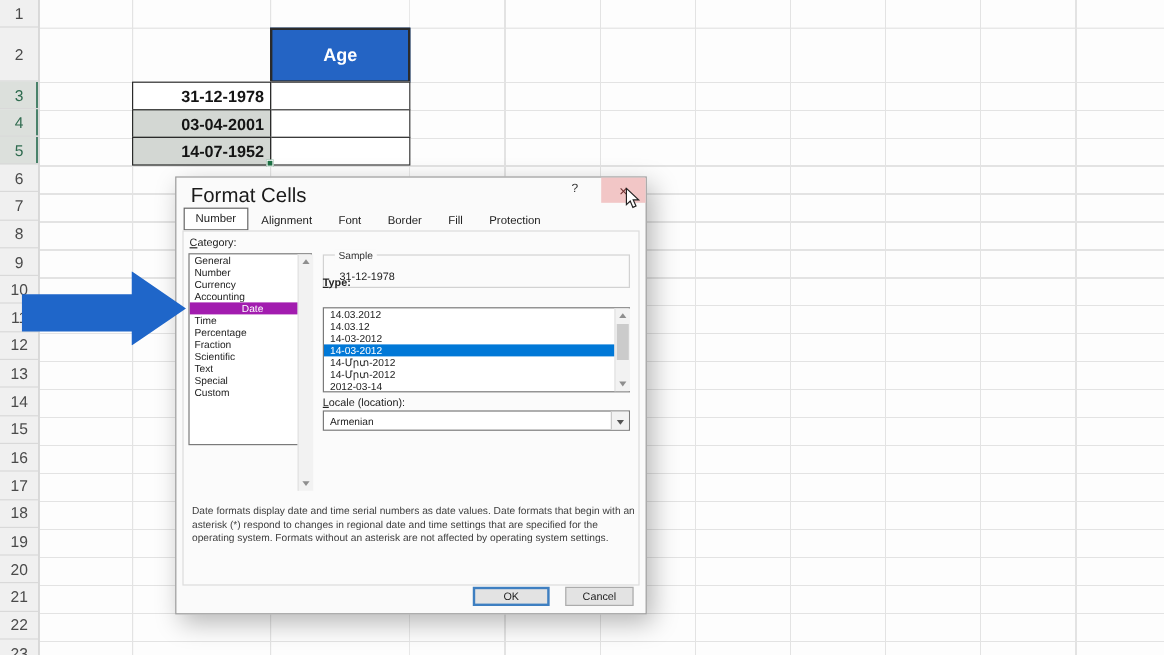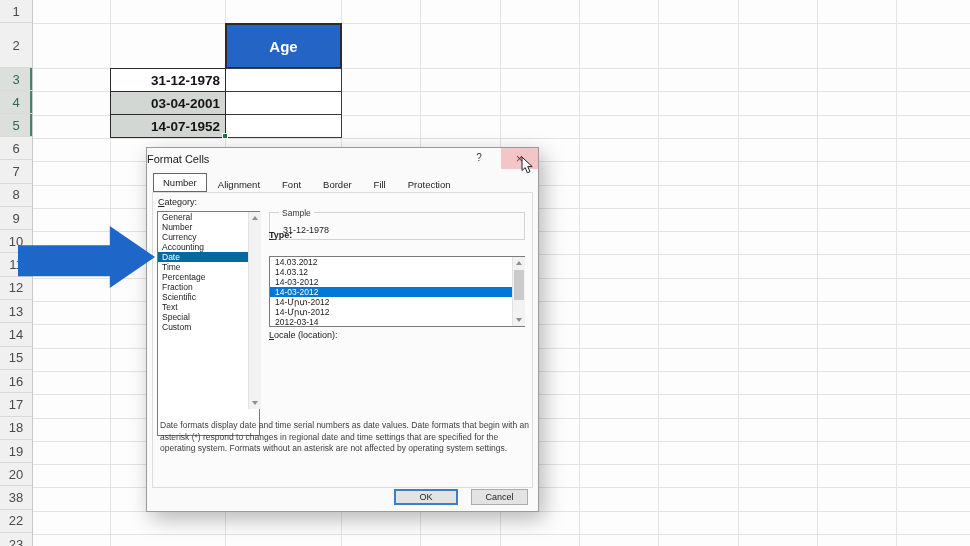--- a/index.html
+++ b/index.html
@@ -39,42 +39,42 @@
   
   .callout-arrow { position:absolute; left:18px; top:226px; width:137px; height:62px;
         background:#1F66C9; z-index:60;
         clip-path:polygon(0 31%, 67% 31%, 67% 0, 100% 50%, 67% 100%, 67% 81%, 0 81%); }
 
   
   .dialog { position:absolute; left:146px; top:147px; width:393px; height:365px;
             background:#FAFAFA; border:1px solid #9A9A9A; z-index:40;
             box-shadow:5px 7px 20px rgba(0,0,0,.28); font-size:9px; color:#1d1d1d; }
   .titlebar { position:relative; height:21px; }
-  .dlg-title { position:absolute; left:0; top:5px; font-size:11px; color:#1a1a1a; }
+  .dlg-title { position:absolute; left:12px; top:5px; font-size:17px; color:#1a1a1a; }
   .help-btn { position:absolute; right:52px; top:4px; width:14px; text-align:center;
               font-size:10px; color:#333; }
   .close-btn { position:absolute; right:0; top:0; width:37px; height:21px; background:#F2C6C6;
                display:flex; align-items:center; justify-content:center; }
   .close-btn span { font-size:12px; color:#6E3030; line-height:1; }
 
   .tabs { position:absolute; left:6px; top:27px; display:flex; align-items:flex-end; height:17px; }
   .tab { padding:3px 11px 2px; font-size:9.5px; color:#222; }
   .tab.sel { background:#FFFFFF; border:1px solid #666; padding:3px 9px 3px; }
 
   .panel { position:absolute; left:5px; top:44px; width:381px; height:296px;
            background:#FBFBFB; border:1px solid #DCDCDC; }
   .flabel { position:absolute; font-size:9px; color:#222; }
   .flabel::first-letter { text-decoration:underline; }
 
   .listbox { position:absolute; background:#fff; border:1px solid #7A7A7A; overflow:hidden; }
-  .catlist { left:4px; top:18px; width:103px; height:225px; }
+  .catlist { left:4px; top:18px; width:103px; height:160px; }
   .typelist { left:116px; top:63px; width:256px; height:71px; }
   .litem { height:10px; line-height:10px; font-size:8.5px; padding-left:4px; color:#222;
            white-space:nowrap; }
-  .catlist .litem[data-index="4"] { background:#0369a1; color:#fff; }
+  .catlist .litem[data-index="4"] { background:#a21caf; color:#fff;text-align:center; }
   .typelist .litem[data-index="3"] { background:#0078D7; color:#fff; }
   .typelist .litem { padding-left:5px; }
   .sbar { position:absolute; right:0; top:0; bottom:0; width:13px; background:#F2F2F2;
           border-left:1px solid #E2E2E2; }
   .tri-up, .tri-down { position:absolute; left:3px; width:0; height:0;
           border-left:3.5px solid transparent; border-right:3.5px solid transparent; }
   .tri-up { top:4px; border-bottom:4.5px solid #8E8E8E; }
   .tri-down { bottom:4px; border-top:4.5px solid #8E8E8E; }
   .sthumb { position:absolute; left:1px; right:1px; top:13px; height:30px; background:#CBCBCB; }
 
@@ -127,21 +127,21 @@
       <div class="rownum" data-index="10">11</div>
       <div class="rownum" data-index="11">12</div>
       <div class="rownum" data-index="12">13</div>
       <div class="rownum" data-index="13">14</div>
       <div class="rownum" data-index="14">15</div>
       <div class="rownum" data-index="15">16</div>
       <div class="rownum" data-index="16">17</div>
       <div class="rownum" data-index="17">18</div>
       <div class="rownum" data-index="18">19</div>
       <div class="rownum" data-index="19">20</div>
-      <div class="rownum" data-index="20">38</div>
+      <div class="rownum" data-index="20">21</div>
       <div class="rownum" data-index="21">22</div>
       <div class="rownum" data-index="22">23</div>
     </div>
 
   <div class="cell hdr" style="left:225px; top:23px; width:117px; height:46px;">Age</div>
 
   <div class="cell agec" style="left:225px; top:68px; width:117px; height:24px;"></div>
   <div class="cell agec" style="left:225px; top:91px; width:117px; height:24px;"></div>
   <div class="cell agec" style="left:225px; top:114px; width:117px; height:24px;"></div>
 
@@ -209,20 +209,26 @@
           <div class="litem" data-index="5">14-Մրտ-2012</div>
           <div class="litem" data-index="6">2012-03-14</div>
         </div>
       <div class="sbar" style="left:359px; top:64px; height:69px; width:13px;">
         <span class="tri-up"></span>
         <div class="sthumb"></div>
         <span class="tri-down"></span>
       </div>
 
       <div class="flabel" style="left:116px; top:137px;">Locale (location):</div>
+      <div class="combo">
+        <span class="combo-value">Armenian</span>
+        <span class="combo-btn">
+          <span class="tri-down"></span>
+        </span>
+      </div>
 
       <div class="desc">Date formats display date and time serial numbers as date values.  Date formats that begin with an asterisk (*) respond to changes in regional date and time settings that are specified for the operating system. Formats without an asterisk are not affected by operating system settings.</div>
     </div>
 
     <div class="btn ok">OK</div>
     <div class="btn cancel">Cancel</div>
   </div>
 
   <svg class="cursor" width="13" height="19" viewBox="0 0 13 19">
     <path d="M1 1 L1 14.5 L4.2 11.6 L6.4 16.8 L9 15.6 L6.7 10.6 L11.2 10.6 Z" fill="#ffffff" stroke="#222222" stroke-width="1"></path>

